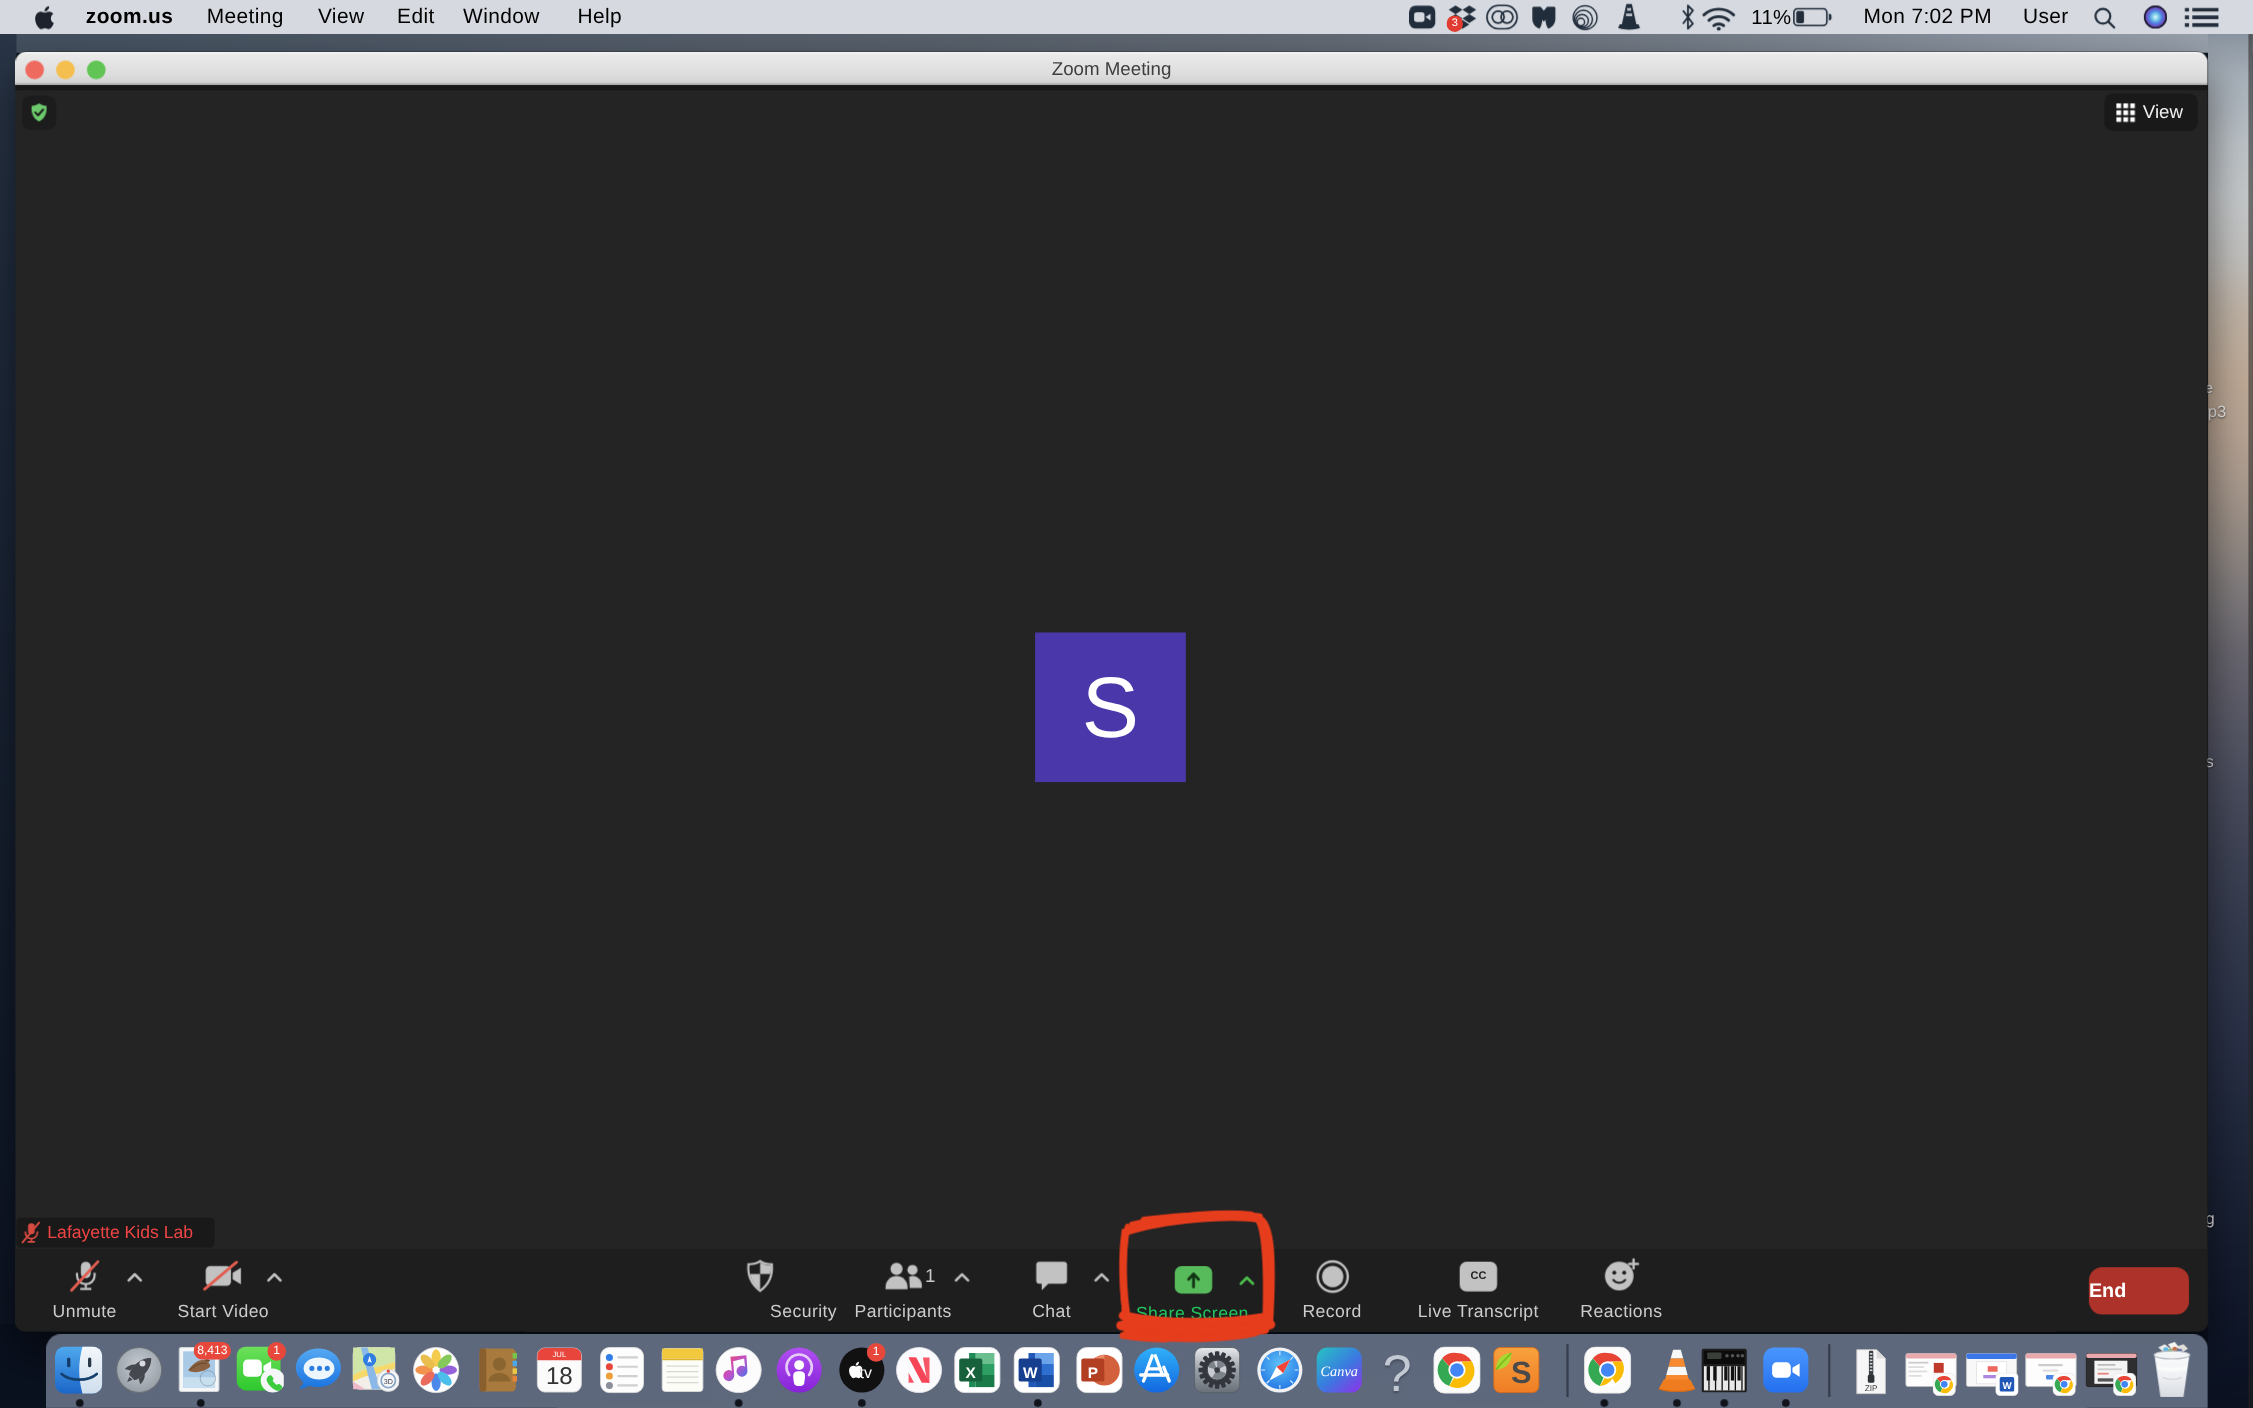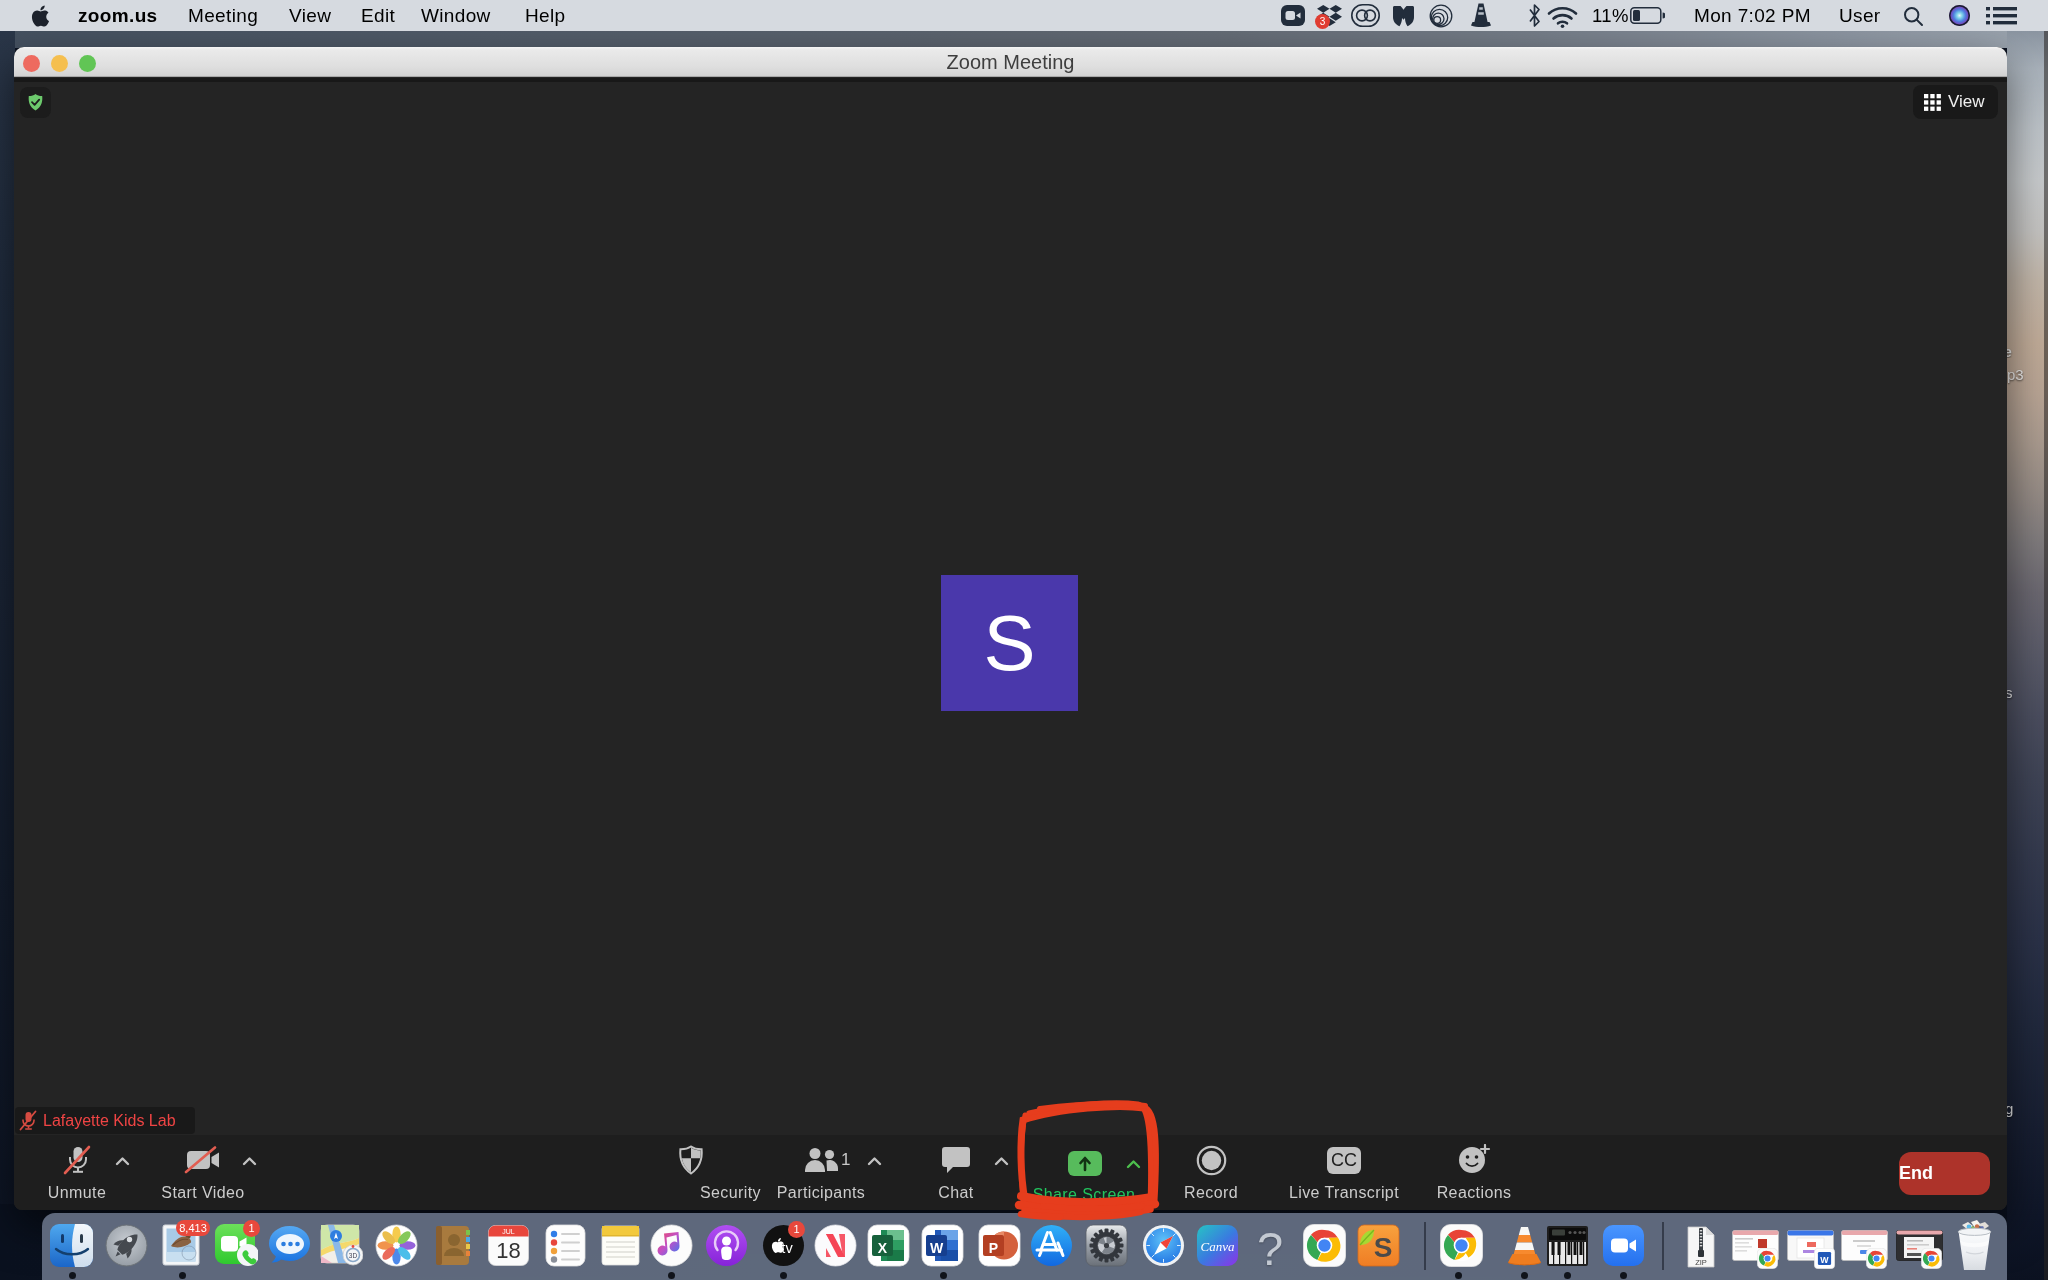--- a/index.html
+++ b/index.html
@@ -29,21 +29,21 @@
   #menubar { left:0; top:0; width:2048px; height:31px; background:#d6dae0; color:#1d222c; }
   .mtxt { position:absolute; top:0; height:31px; line-height:31px; font-size:19px; letter-spacing:0.35px; }
 
   
   #win { left:14px; top:47px; width:1993px; height:1163px; border-radius:10px 10px 8px 8px;
          background:#242424; box-shadow:0 18px 40px rgba(0,0,0,0.55); }
   #titlebar { left:14px; top:47px; width:1993px; height:30px; border-radius:10px 10px 0 0;
     background:linear-gradient(180deg,#f5f5f5 0%, #eaeaea 10%, #dedede 70%, #d2d2d2 100%);
     border-bottom:1px solid #a8a8a8; }
   #titletext { left:14px; top:47px; width:1993px; height:30px; line-height:31px; text-align:center;
-    font-size:20px; color:#3e3e3e; }
+    font-size:17px; color:#3e3e3e; }
   .tl { position:absolute; top:55px; width:17px; height:17px; border-radius:50%; }
   #contentTopline { left:14px; top:78px; width:1993px; height:4px; background:#181818; }
 
   #shieldBtn { left:20px; top:87px; width:31px; height:31px; background:#1c1c1c; border-radius:8px; }
   #viewBtn { left:1913px; top:85px; width:85px; height:34px; background:#191919; border-radius:8px;
     color:#f2f2f2; font-size:17px; }
 
   #avatar { left:941px; top:575px; width:137px; height:136px; background:#4a38ab;
     color:#fff; text-align:center; }
   #avatar span { font-size:78px; font-weight:400; line-height:136px; }
@@ -186,21 +186,21 @@
 </svg>
 <div class="tbl green" style="left:1014px; top:1186px;">Share Screen</div>
 
 <svg class="abs" style="left:1196px; top:1145px;" width="31" height="31" viewBox="0 0 31 31">
   <circle cx="15.5" cy="15.5" r="13.7" fill="none" stroke="#c2c2c2" stroke-width="2.2"></circle>
   <circle cx="15.5" cy="15.5" r="9.7" fill="#c2c2c2"></circle>
 </svg>
 <div class="tbl" style="left:1141px;">Record</div>
 
 <div class="abs" style="left:1327px; top:1147px; width:34px; height:27px; background:#c2c2c2; border-radius:6px;"></div>
-<div class="abs" style="left:1327px; top:1147px; width:34px; height:27px; line-height:27px; text-align:center; font-size:18px; font-weight:400; color:#222;">CC</div>
+<div class="abs" style="left:1327px; top:1147px; width:34px; height:27px; line-height:27px; text-align:center; font-size:10px; font-weight:700; color:#222;">CC</div>
 <div class="tbl" style="left:1274px;">Live Transcript</div>
 
 <svg class="abs" style="left:1458px; top:1144px;" width="33" height="31" viewBox="0 0 33 31">
   <circle cx="14" cy="16" r="13" fill="#c2c2c2"></circle>
   <circle cx="9.5" cy="13" r="1.8" fill="#1e1e1e"></circle>
   <circle cx="18.5" cy="13" r="1.8" fill="#1e1e1e"></circle>
   <path d="M8.5 19.5 a7 7 0 0 0 11 0" stroke="#1e1e1e" stroke-width="1.8" fill="none" stroke-linecap="round"></path>
   <path d="M27 1 v8 M23 5 h8" stroke="#c2c2c2" stroke-width="2.2" stroke-linecap="round"></path>
 </svg>
 <div class="tbl" style="left:1404px;">Reactions</div>

